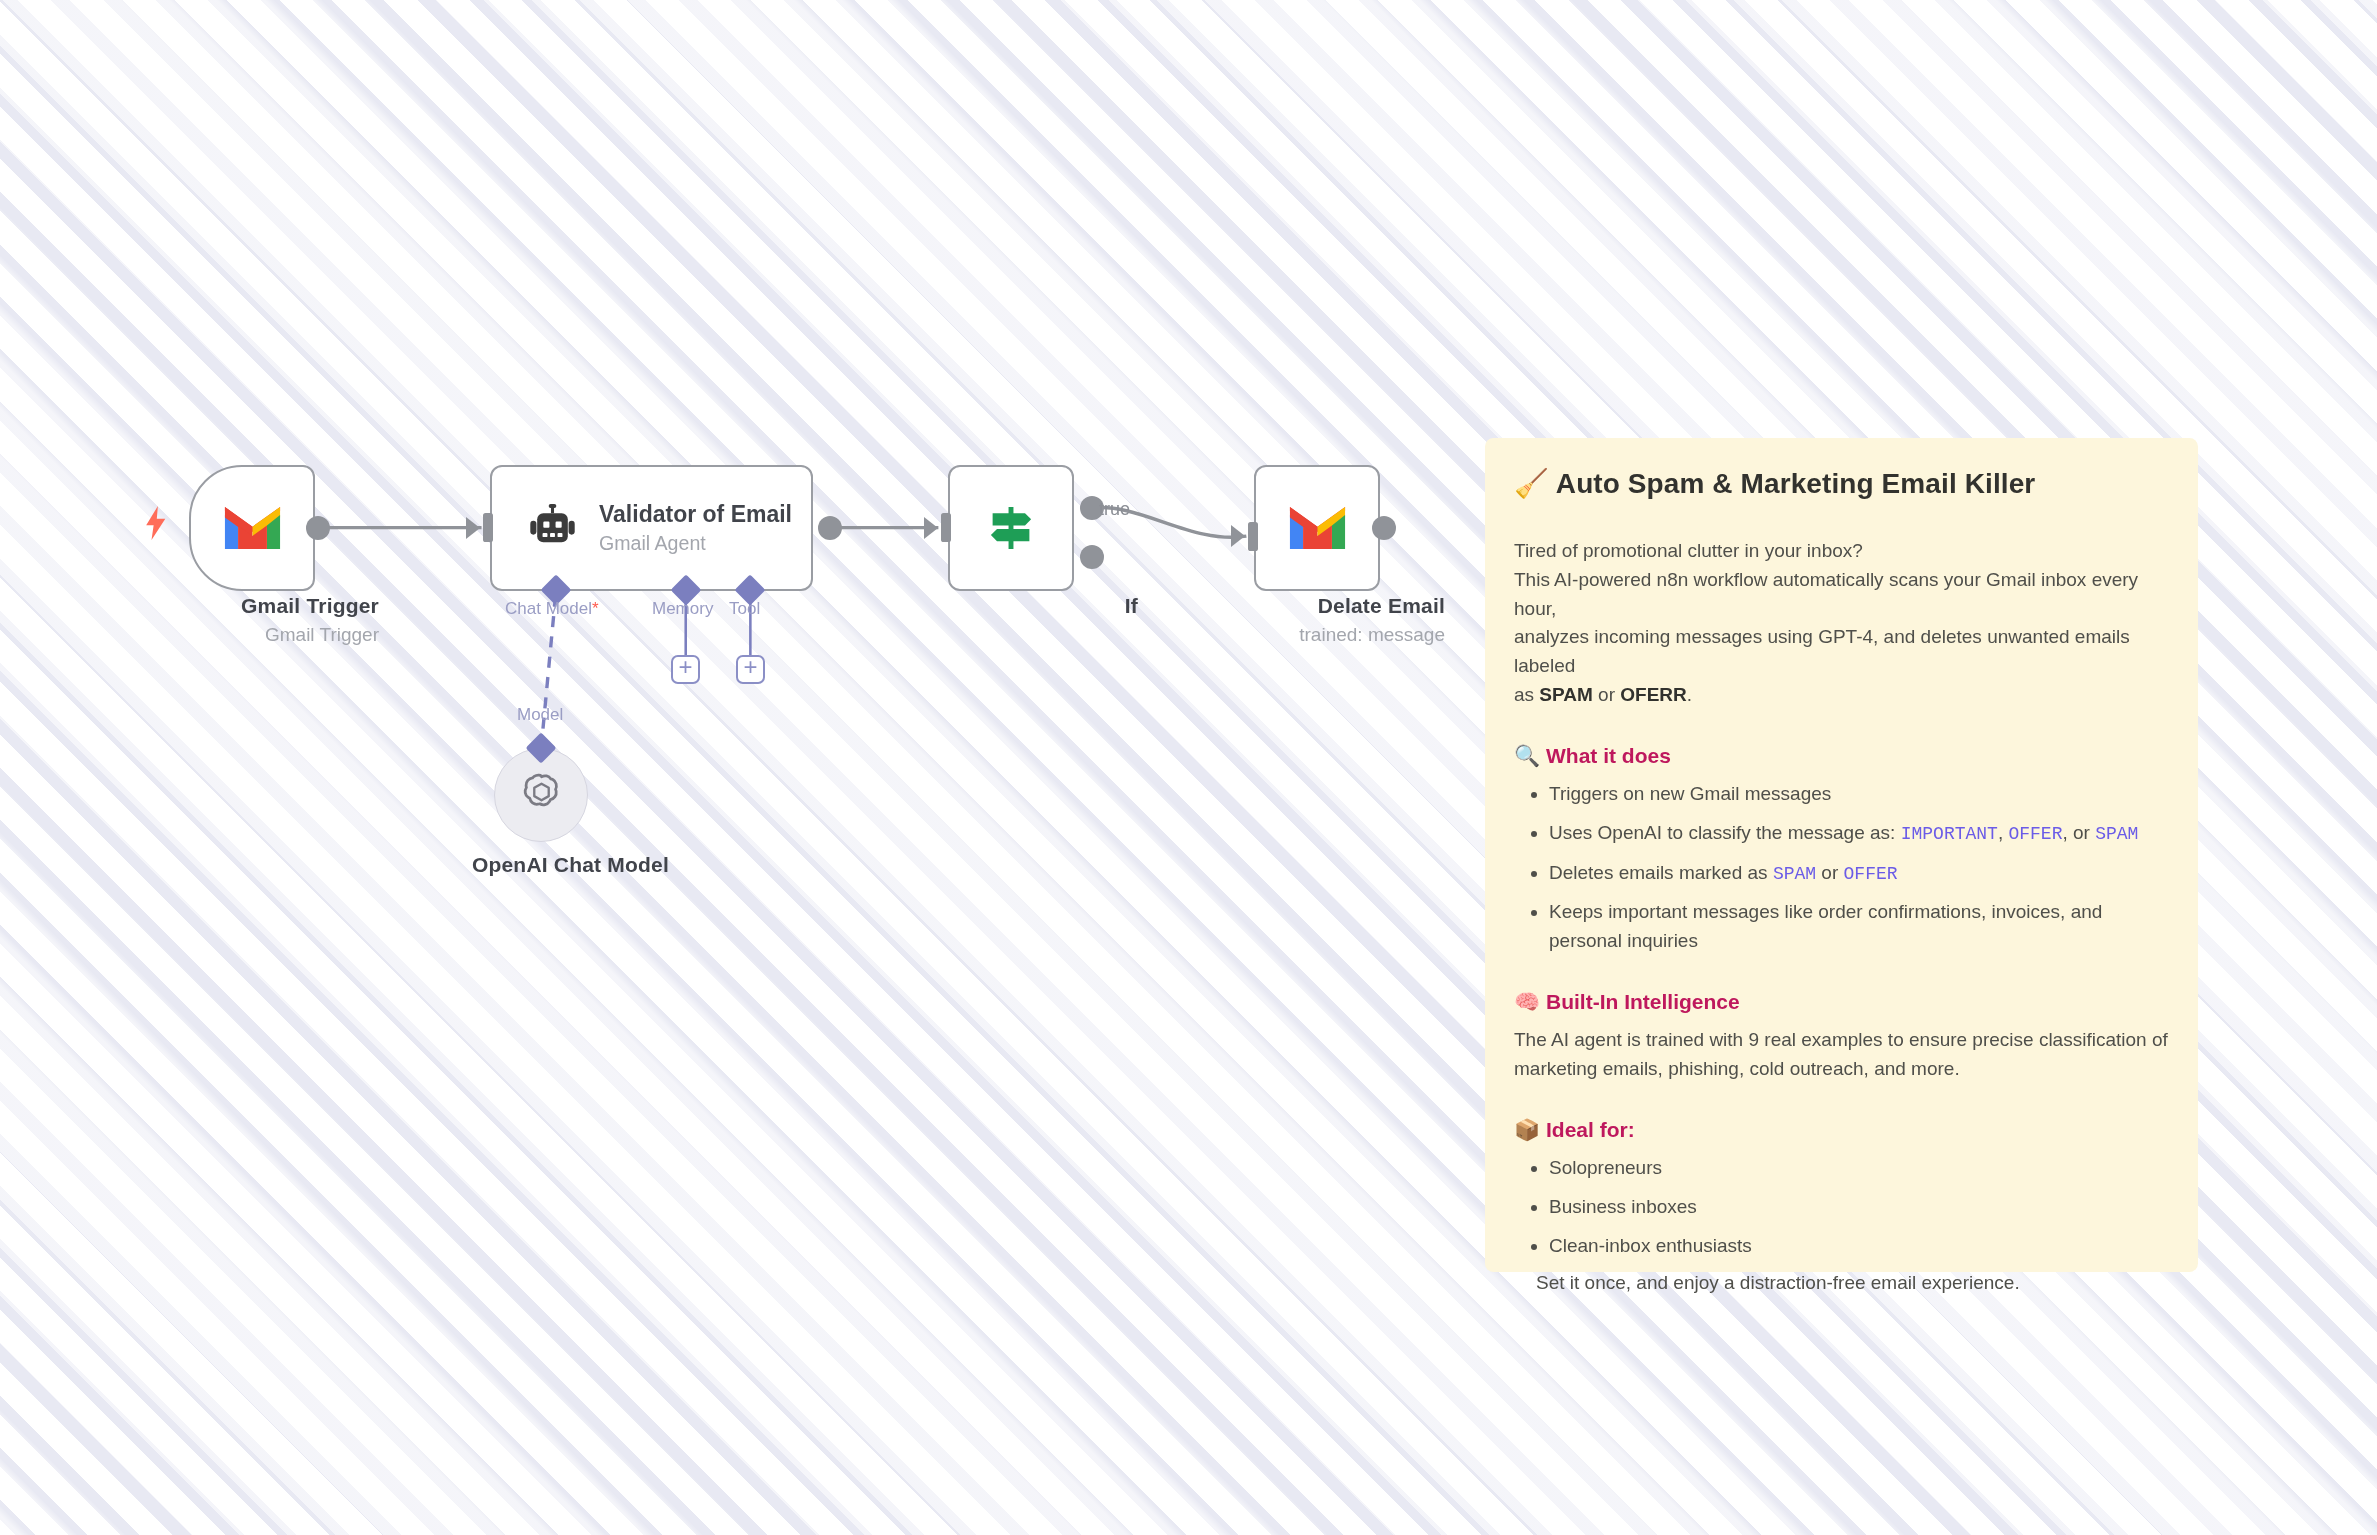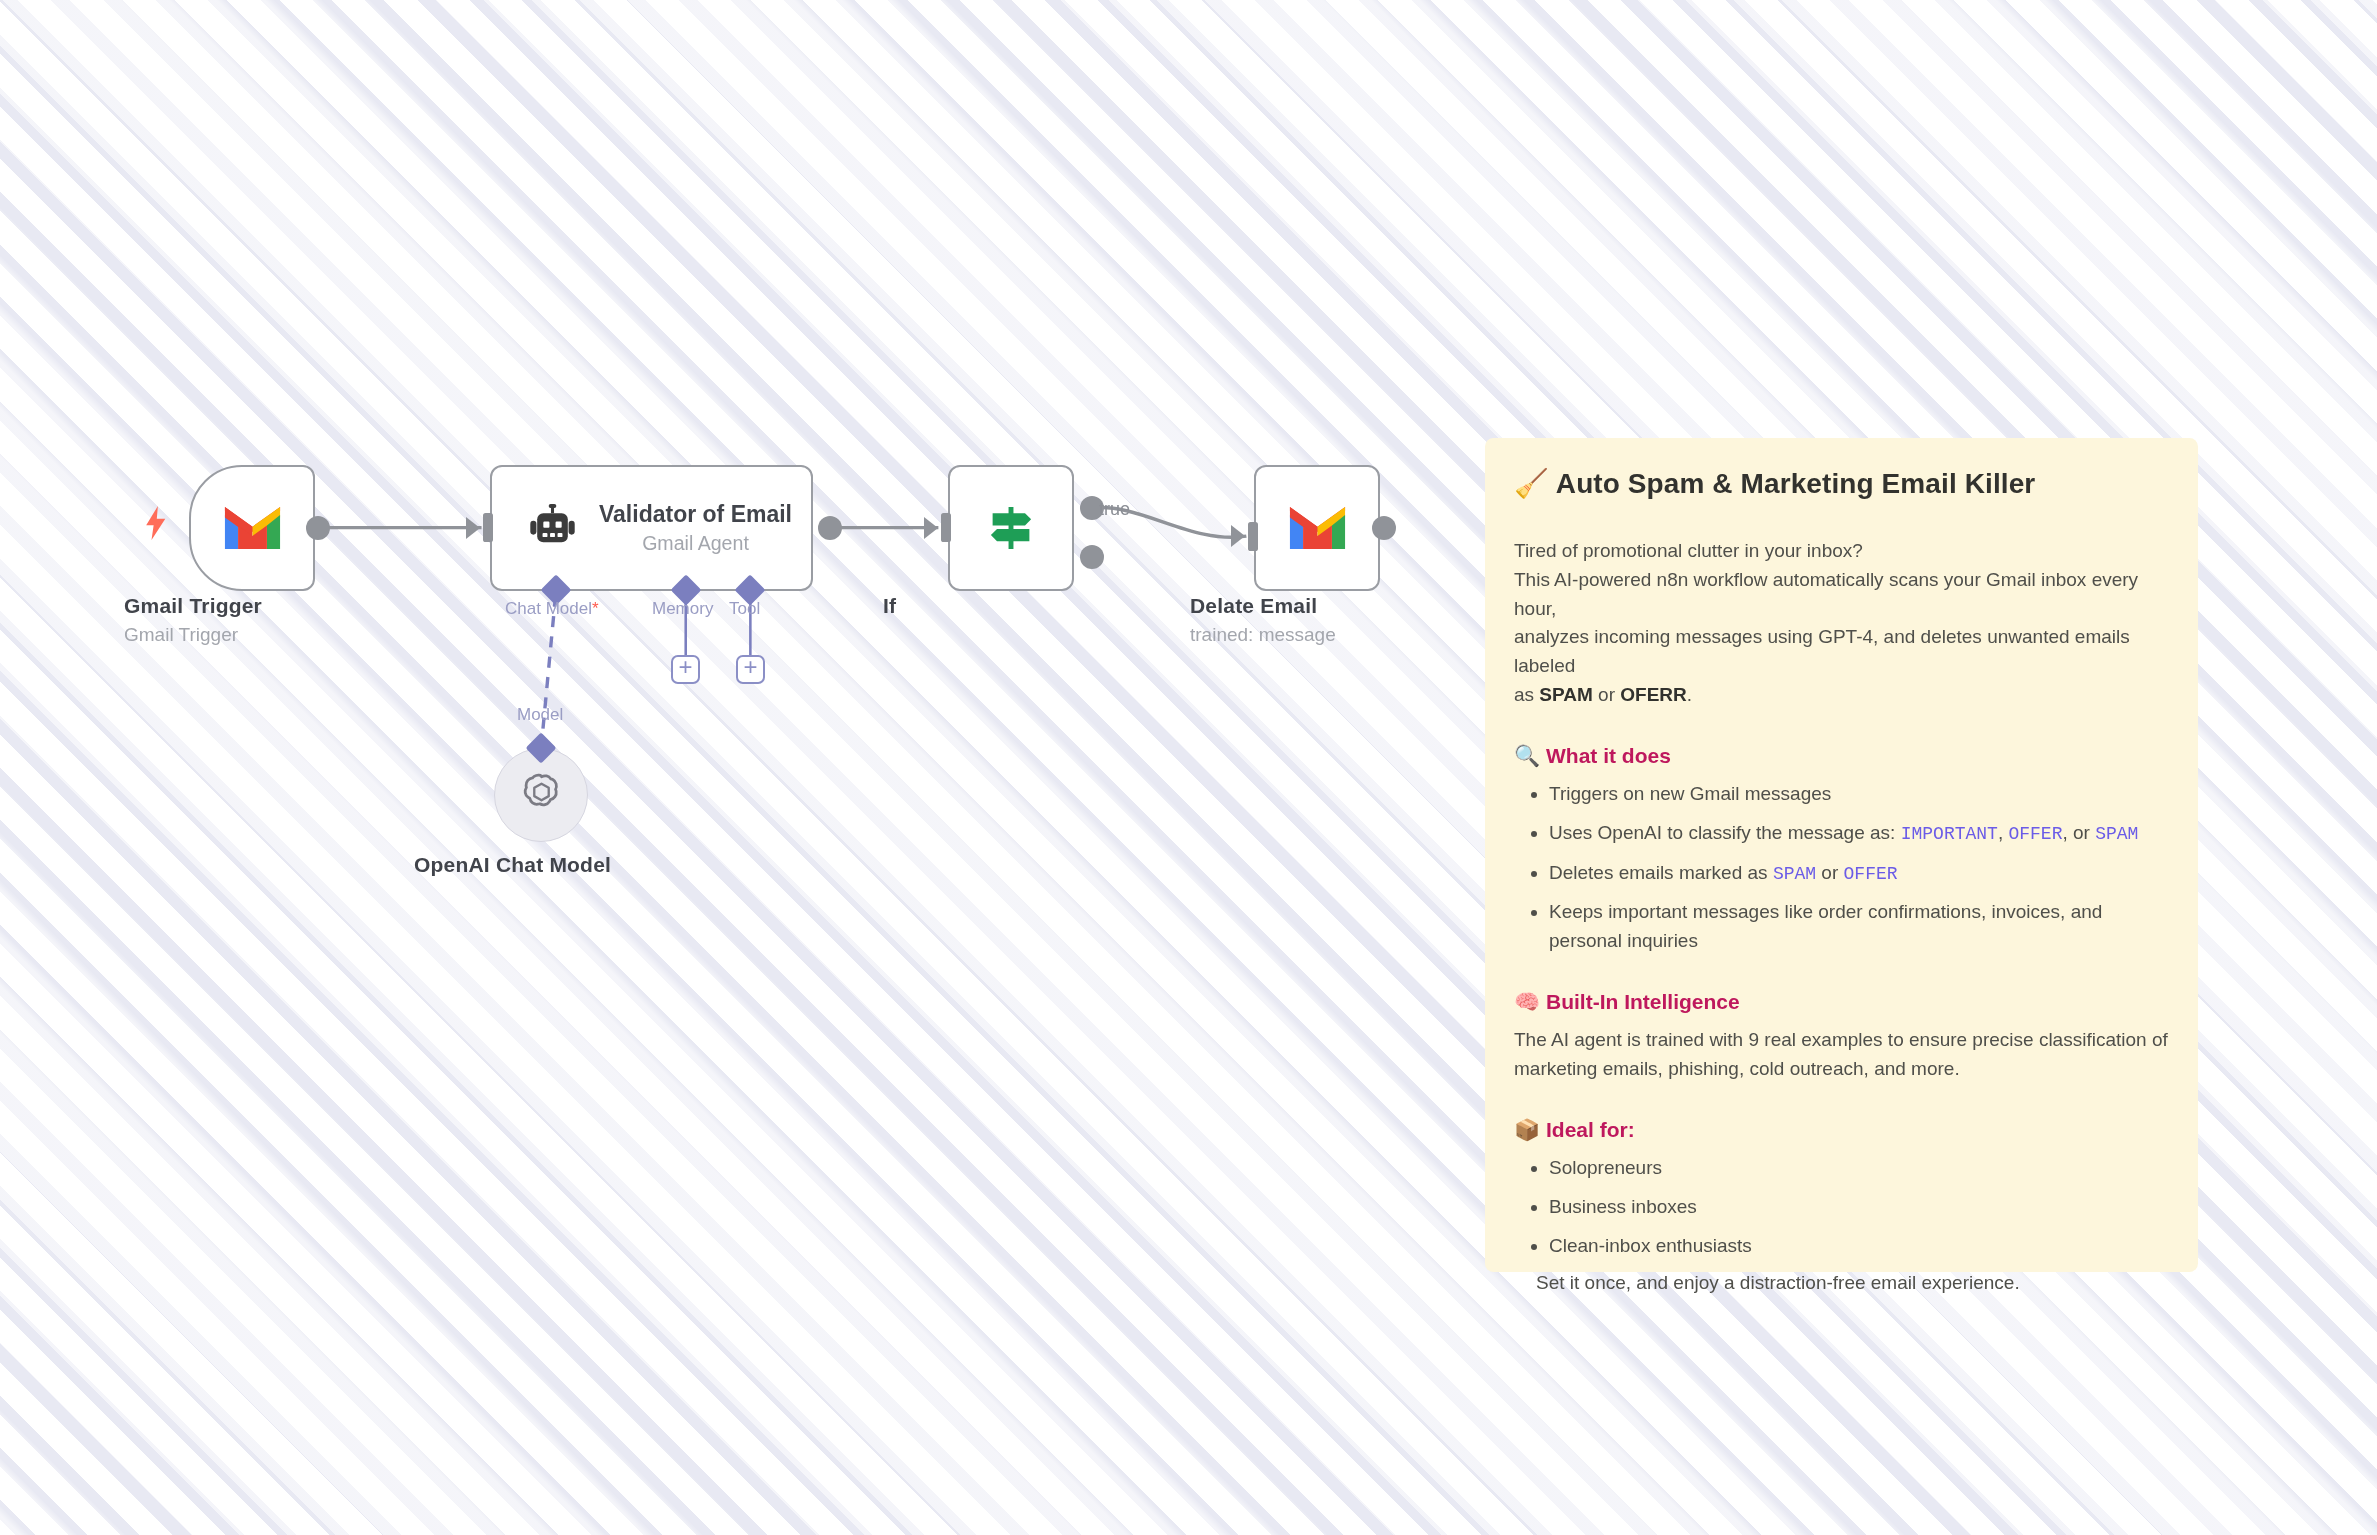--- a/index.html
+++ b/index.html
@@ -88,21 +88,21 @@
     width: 94px;
     height: 94px;
     border-radius: 50%;
     background: #ececf1;
     border: 1.7px solid #d6d6e0;
     justify-content: center;
   }
 
   .node-caption {
     position: absolute;
-    text-align: left;
+    text-align: right;
     z-index: 4;
     pointer-events: none;
   }
   .node-title {
     font-size: 21px;
     font-weight: bold;
     color: #41444b;
     white-space: nowrap;
     letter-spacing: 0.2px;
   }
@@ -110,21 +110,20 @@
     font-size: 19px;
     color: #a3a6ad;
     white-space: nowrap;
     margin-top: 6px;
   }
 
   .agent-text {
     display: flex;
     flex-direction: column;
     justify-content: center;
-    align-items: center;
   }
   .agent-name {
     font-size: 23px;
     font-weight: bold;
     color: #41444b;
     white-space: nowrap;
   }
   .agent-sub {
     font-size: 19.6px;
     color: #a3a6ad;

